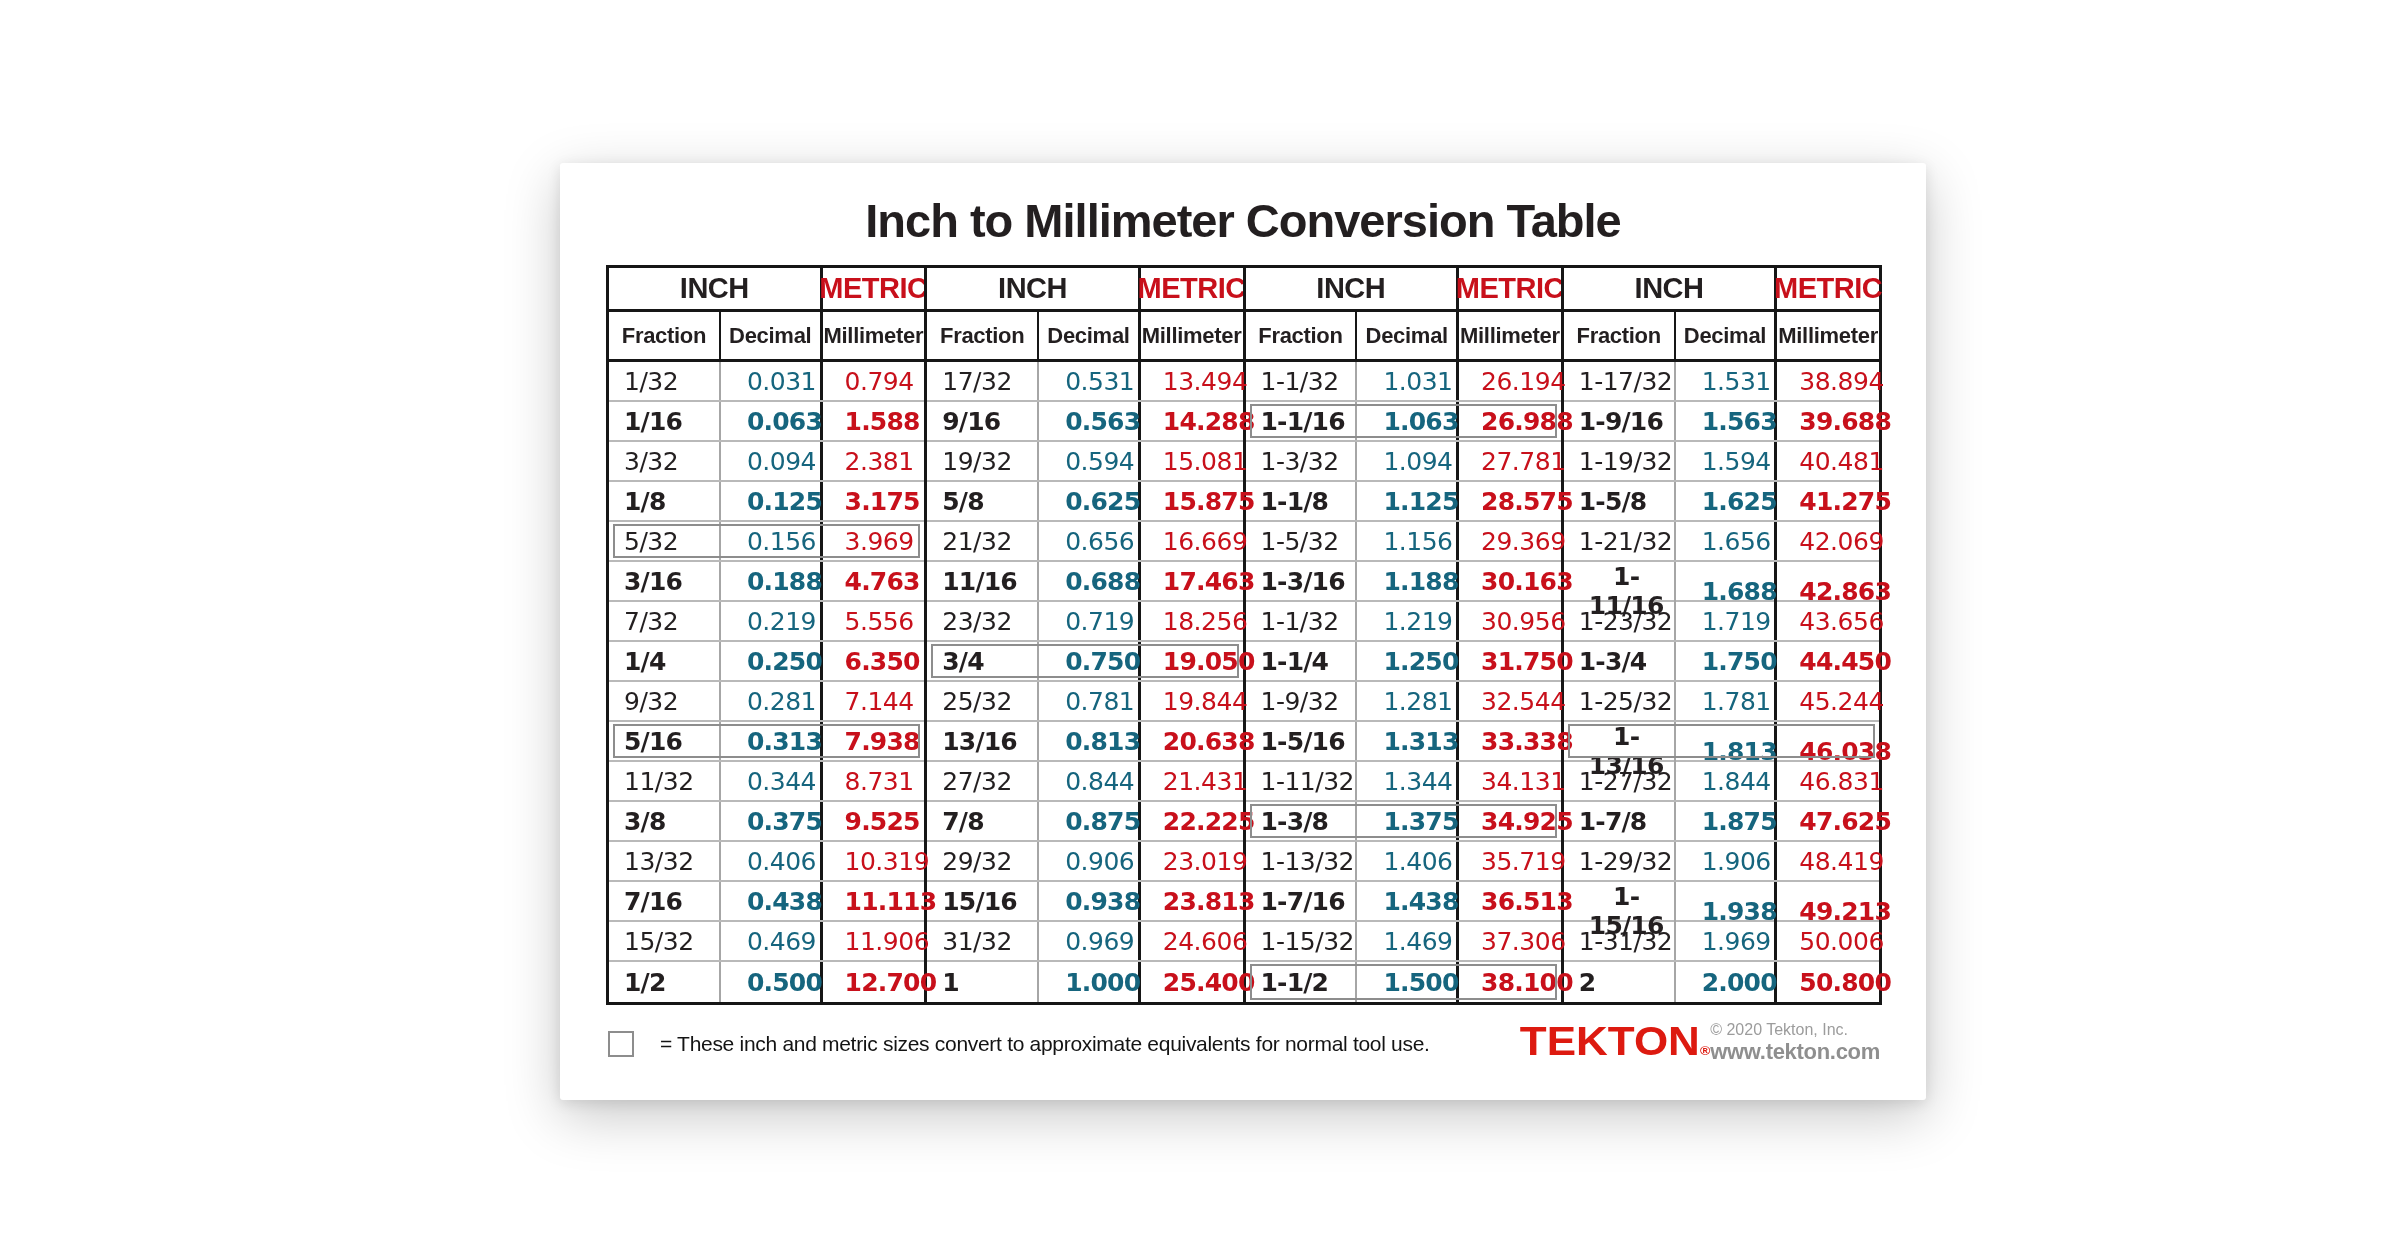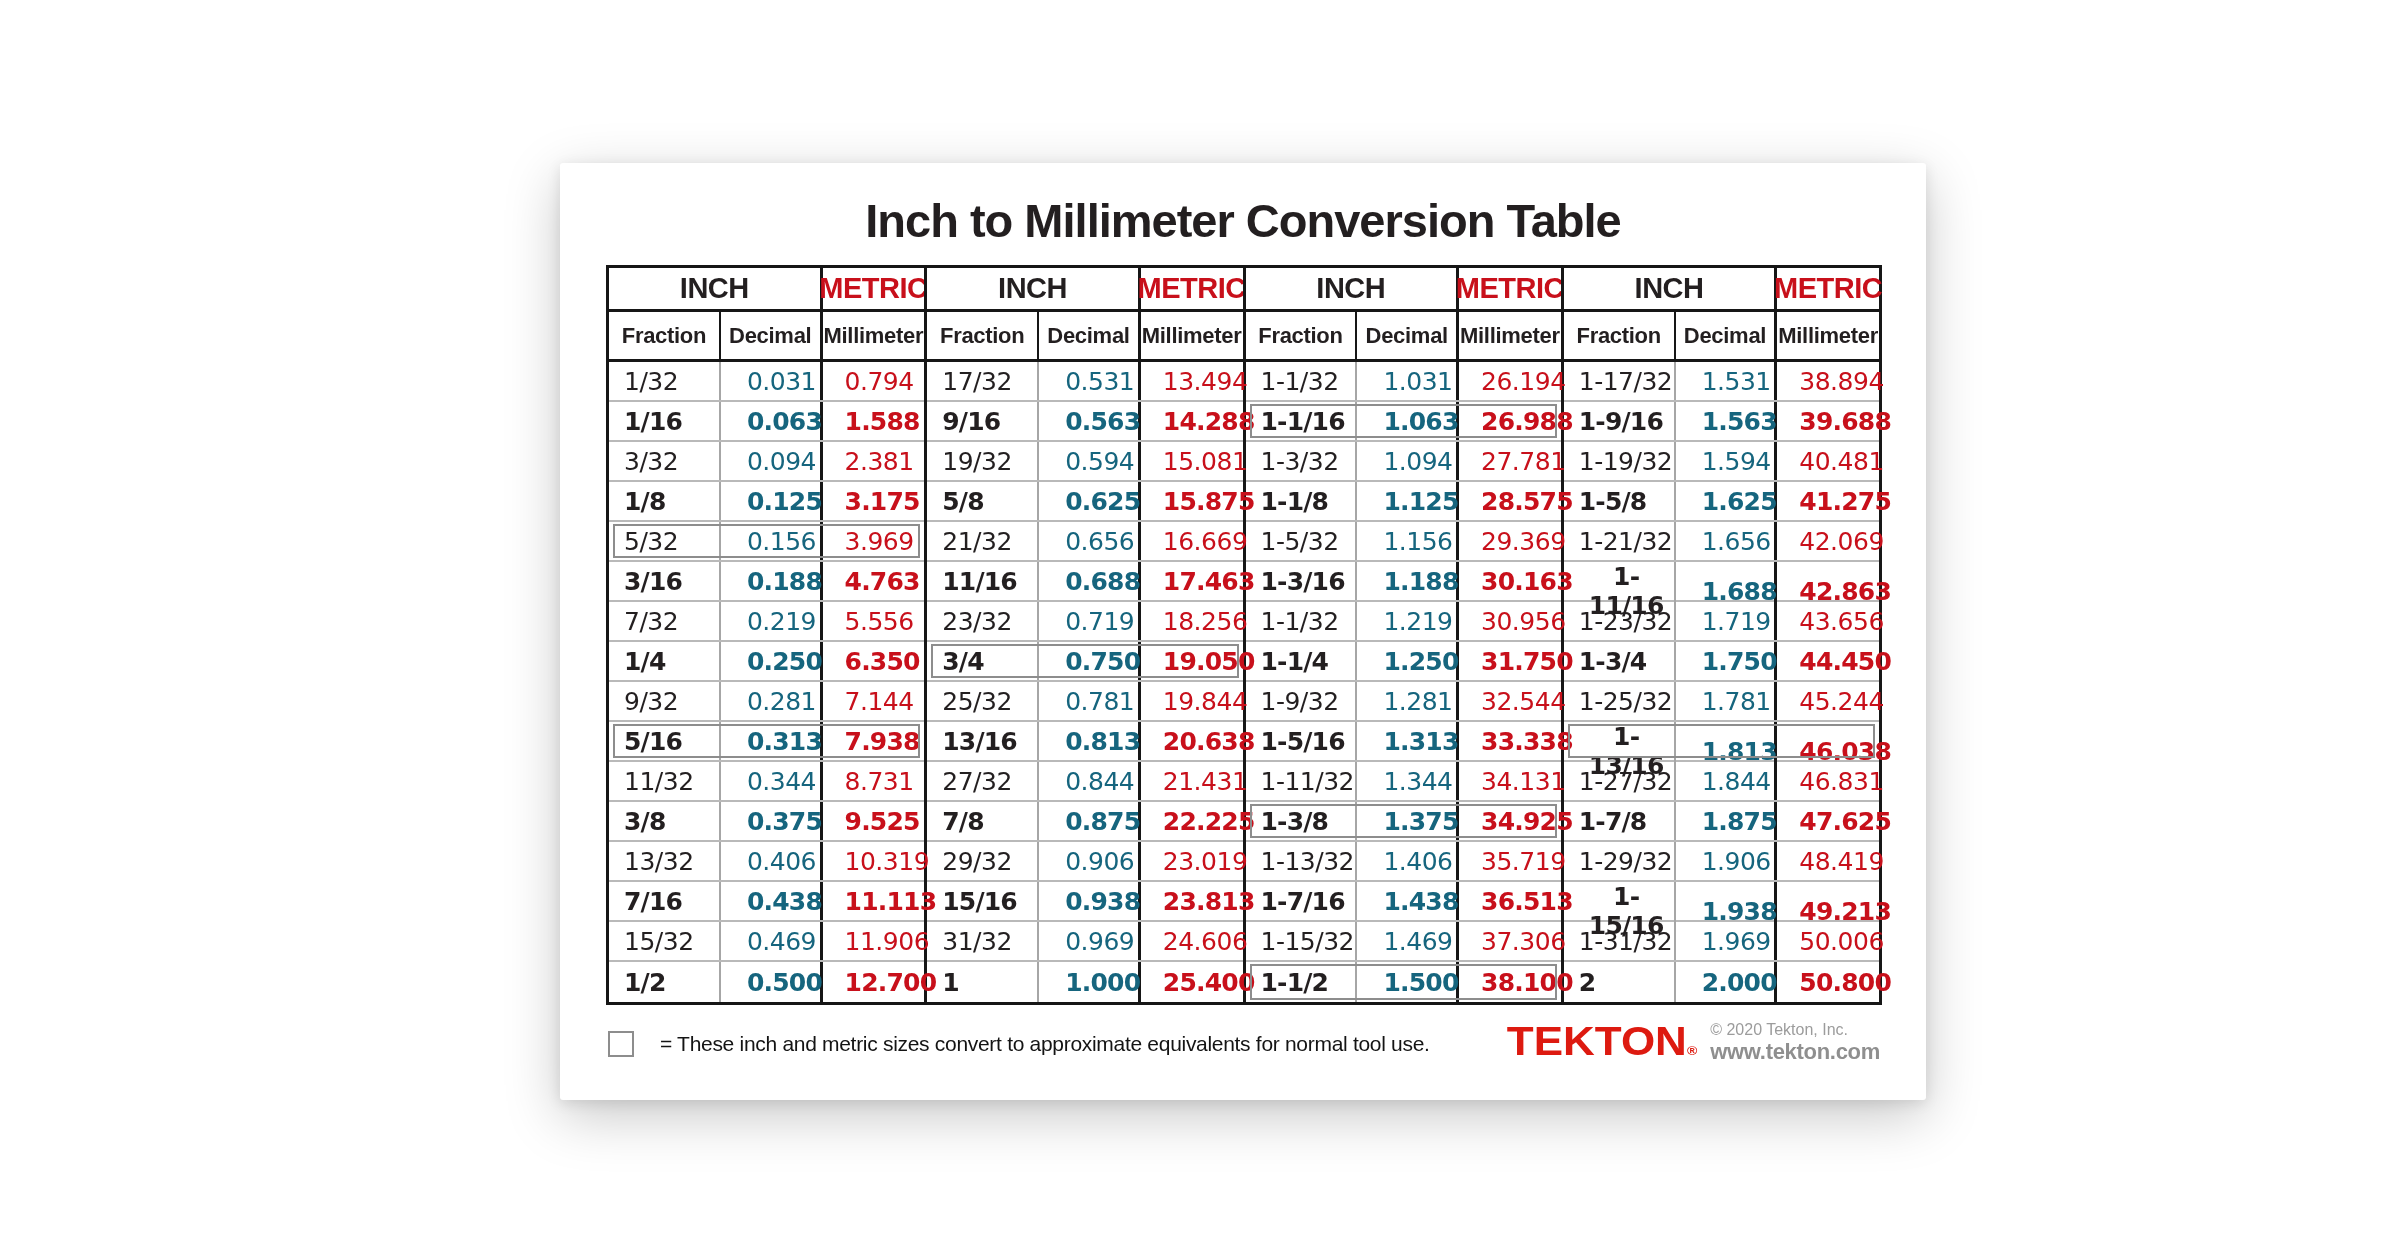--- a/index.html
+++ b/index.html
@@ -36,21 +36,21 @@
     font-family:"DejaVu Sans","Liberation Sans",sans-serif;letter-spacing:-0.5px;}
   .cell.fraction{border-right:2px solid var(--col-gray);color:var(--ink);padding-left:15px;}
   .cell.decimal{border-right:3px solid var(--line-black);color:var(--teal);padding-left:26px;}
   .cell.mm{color:var(--red);padding-left:22px;}
   .row.bold .cell{font-weight:700;letter-spacing:-0.8px;}
   .row.boxed::after{content:"";position:absolute;left:4px;right:4px;top:2px;bottom:2px;
     border:2px solid var(--box-gray);pointer-events:none;}
   .legend{position:absolute;left:48px;top:868px;display:flex;align-items:center;gap:26px;}
   .legend-box{width:26px;height:26px;border:2px solid var(--box-gray);background:#fff;flex:0 0 auto;}
   .legend-text{font-size:21px;color:#141414;letter-spacing:-0.3px;}
-  .brand{position:absolute;right:46px;top:856px;display:flex;align-items:flex-start;gap:13px;}
+  .brand{position:absolute;right:46px;top:856px;display:flex;align-items:flex-start;}
   .logo{font-size:44px;font-weight:800;color:var(--brand);letter-spacing:0px;
     line-height:1;font-family:"Liberation Sans",sans-serif;transform:scaleY(0.92);}
   .logo-mark{font-size:14px;vertical-align:baseline;color:var(--brand);}
   .brand-text{display:flex;flex-direction:column;padding-top:1px;}
   .copyright{font-size:16px;color:var(--muted);line-height:1.2;}
   .website{font-size:22px;color:#8f8f8f;font-weight:bold;line-height:1.2;letter-spacing:-0.3px;}
 </style>
 </head>
 <body>
 

